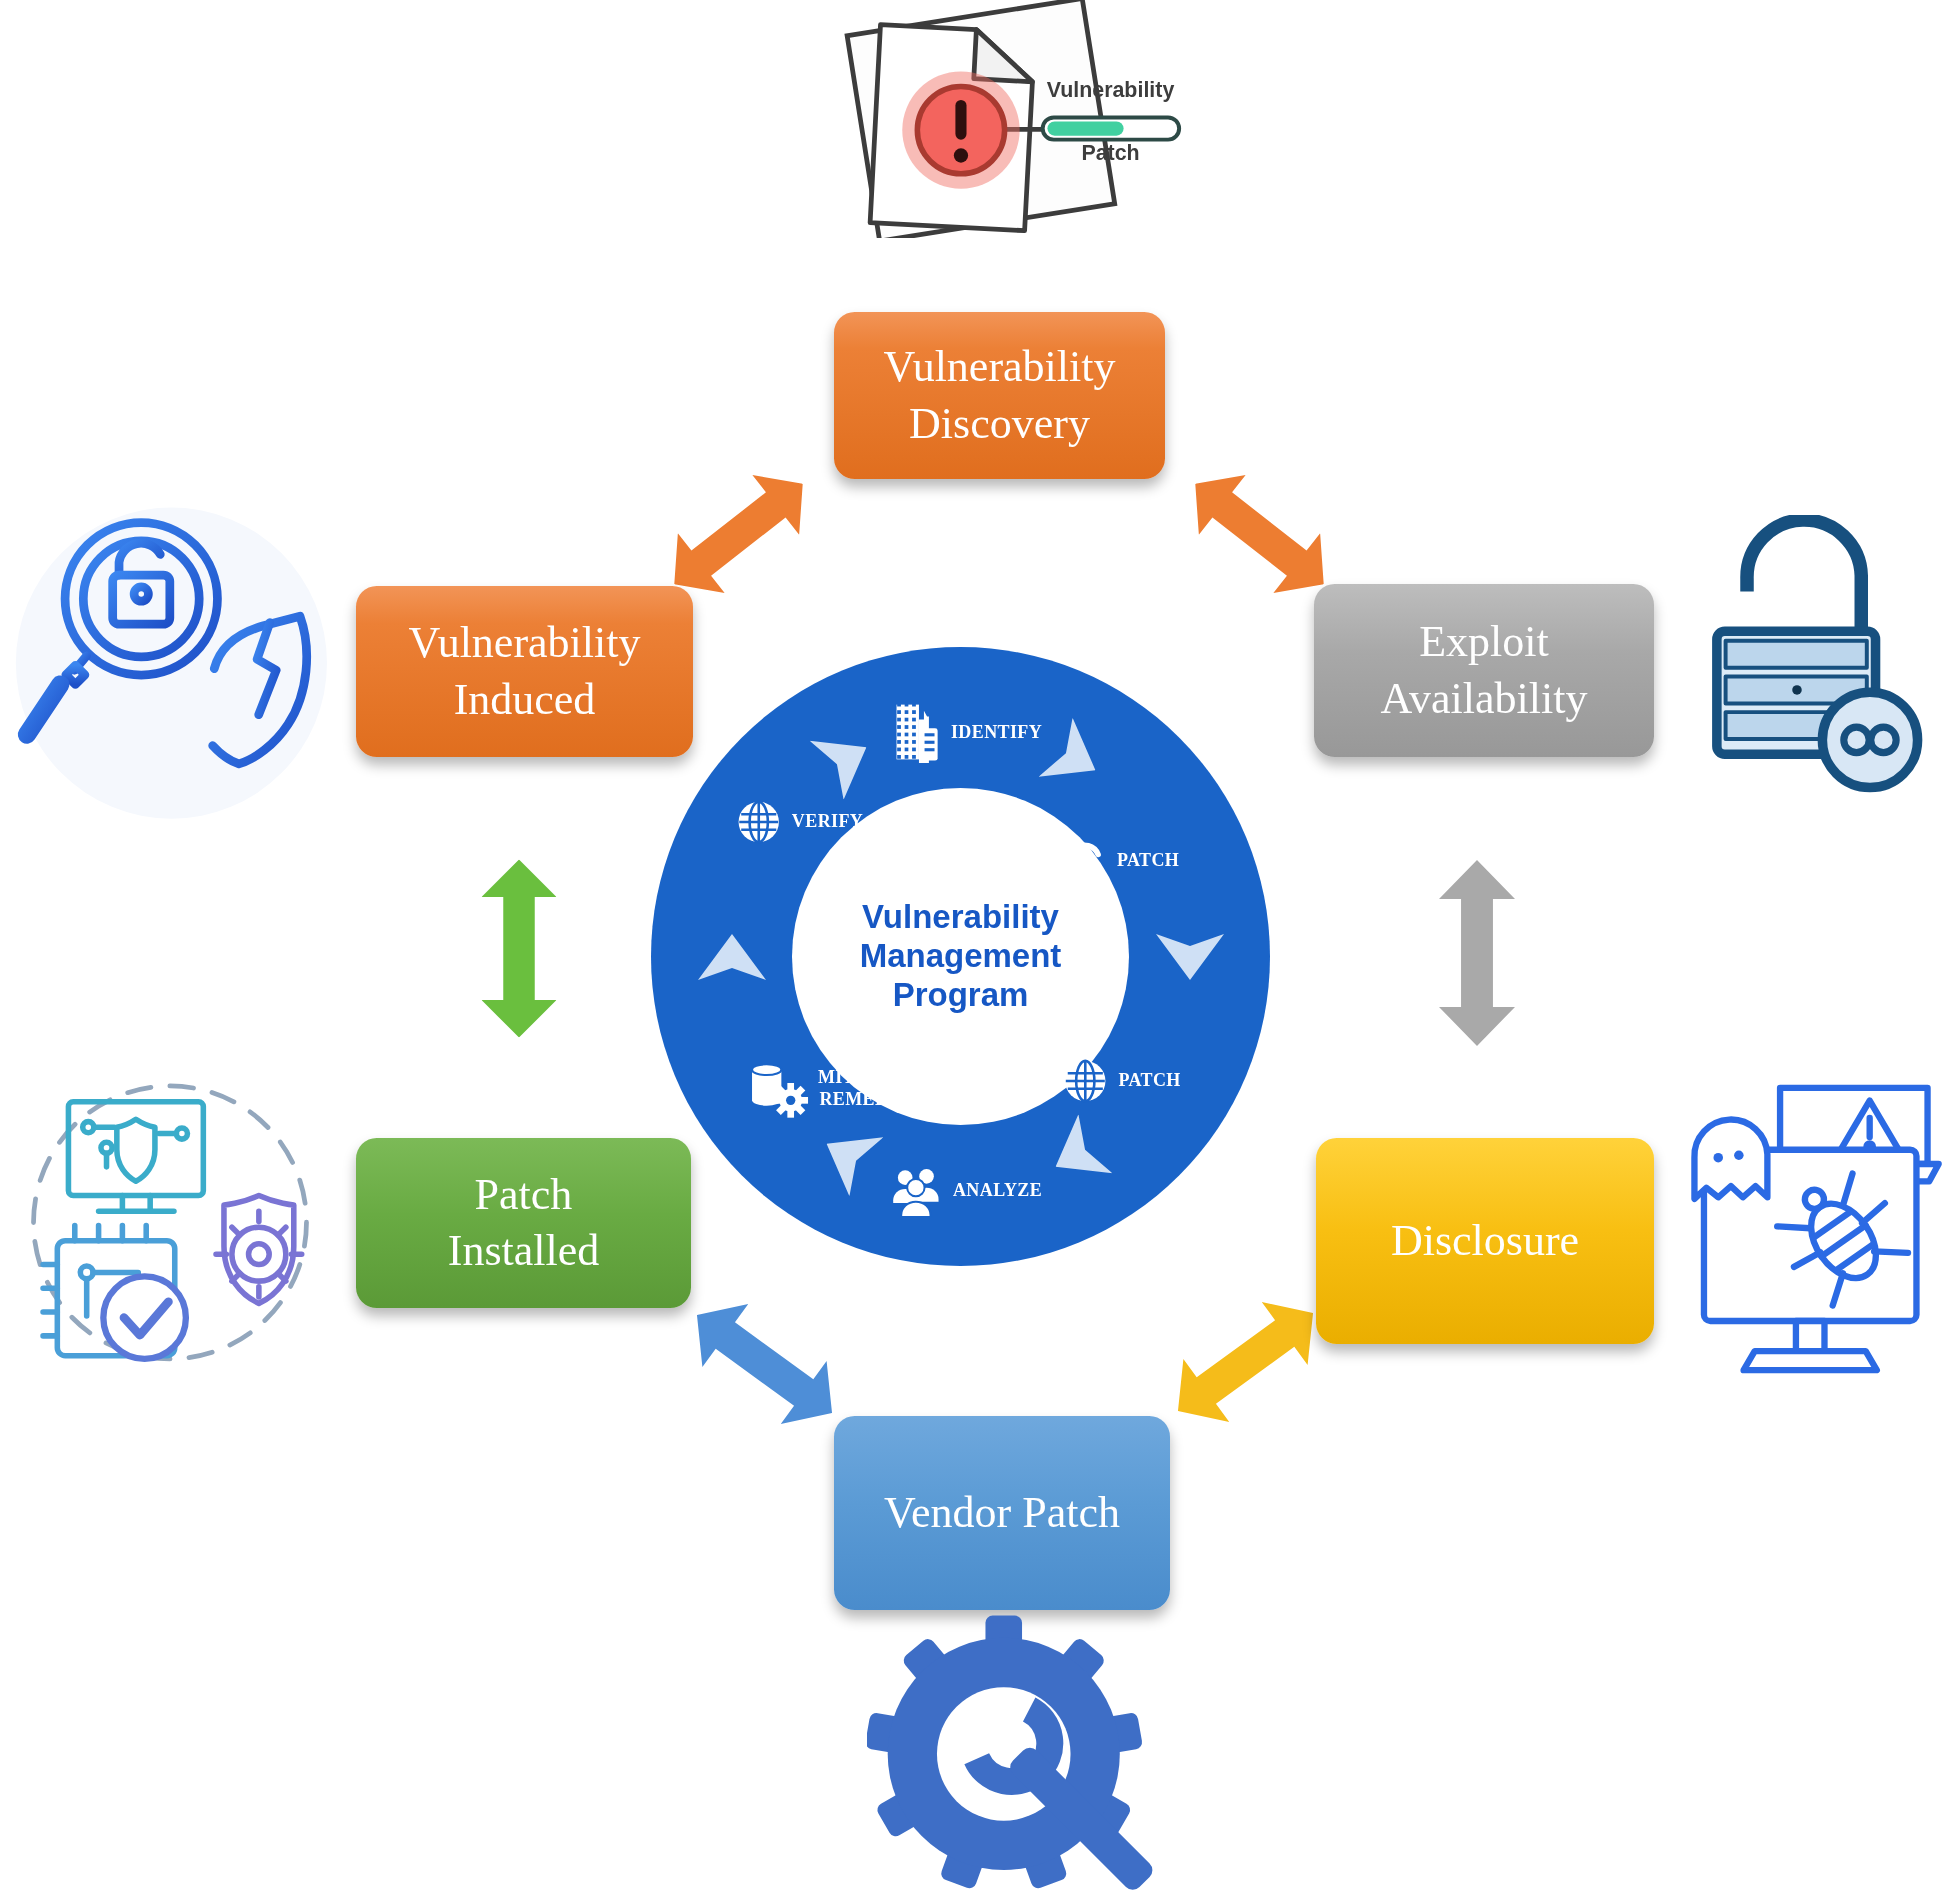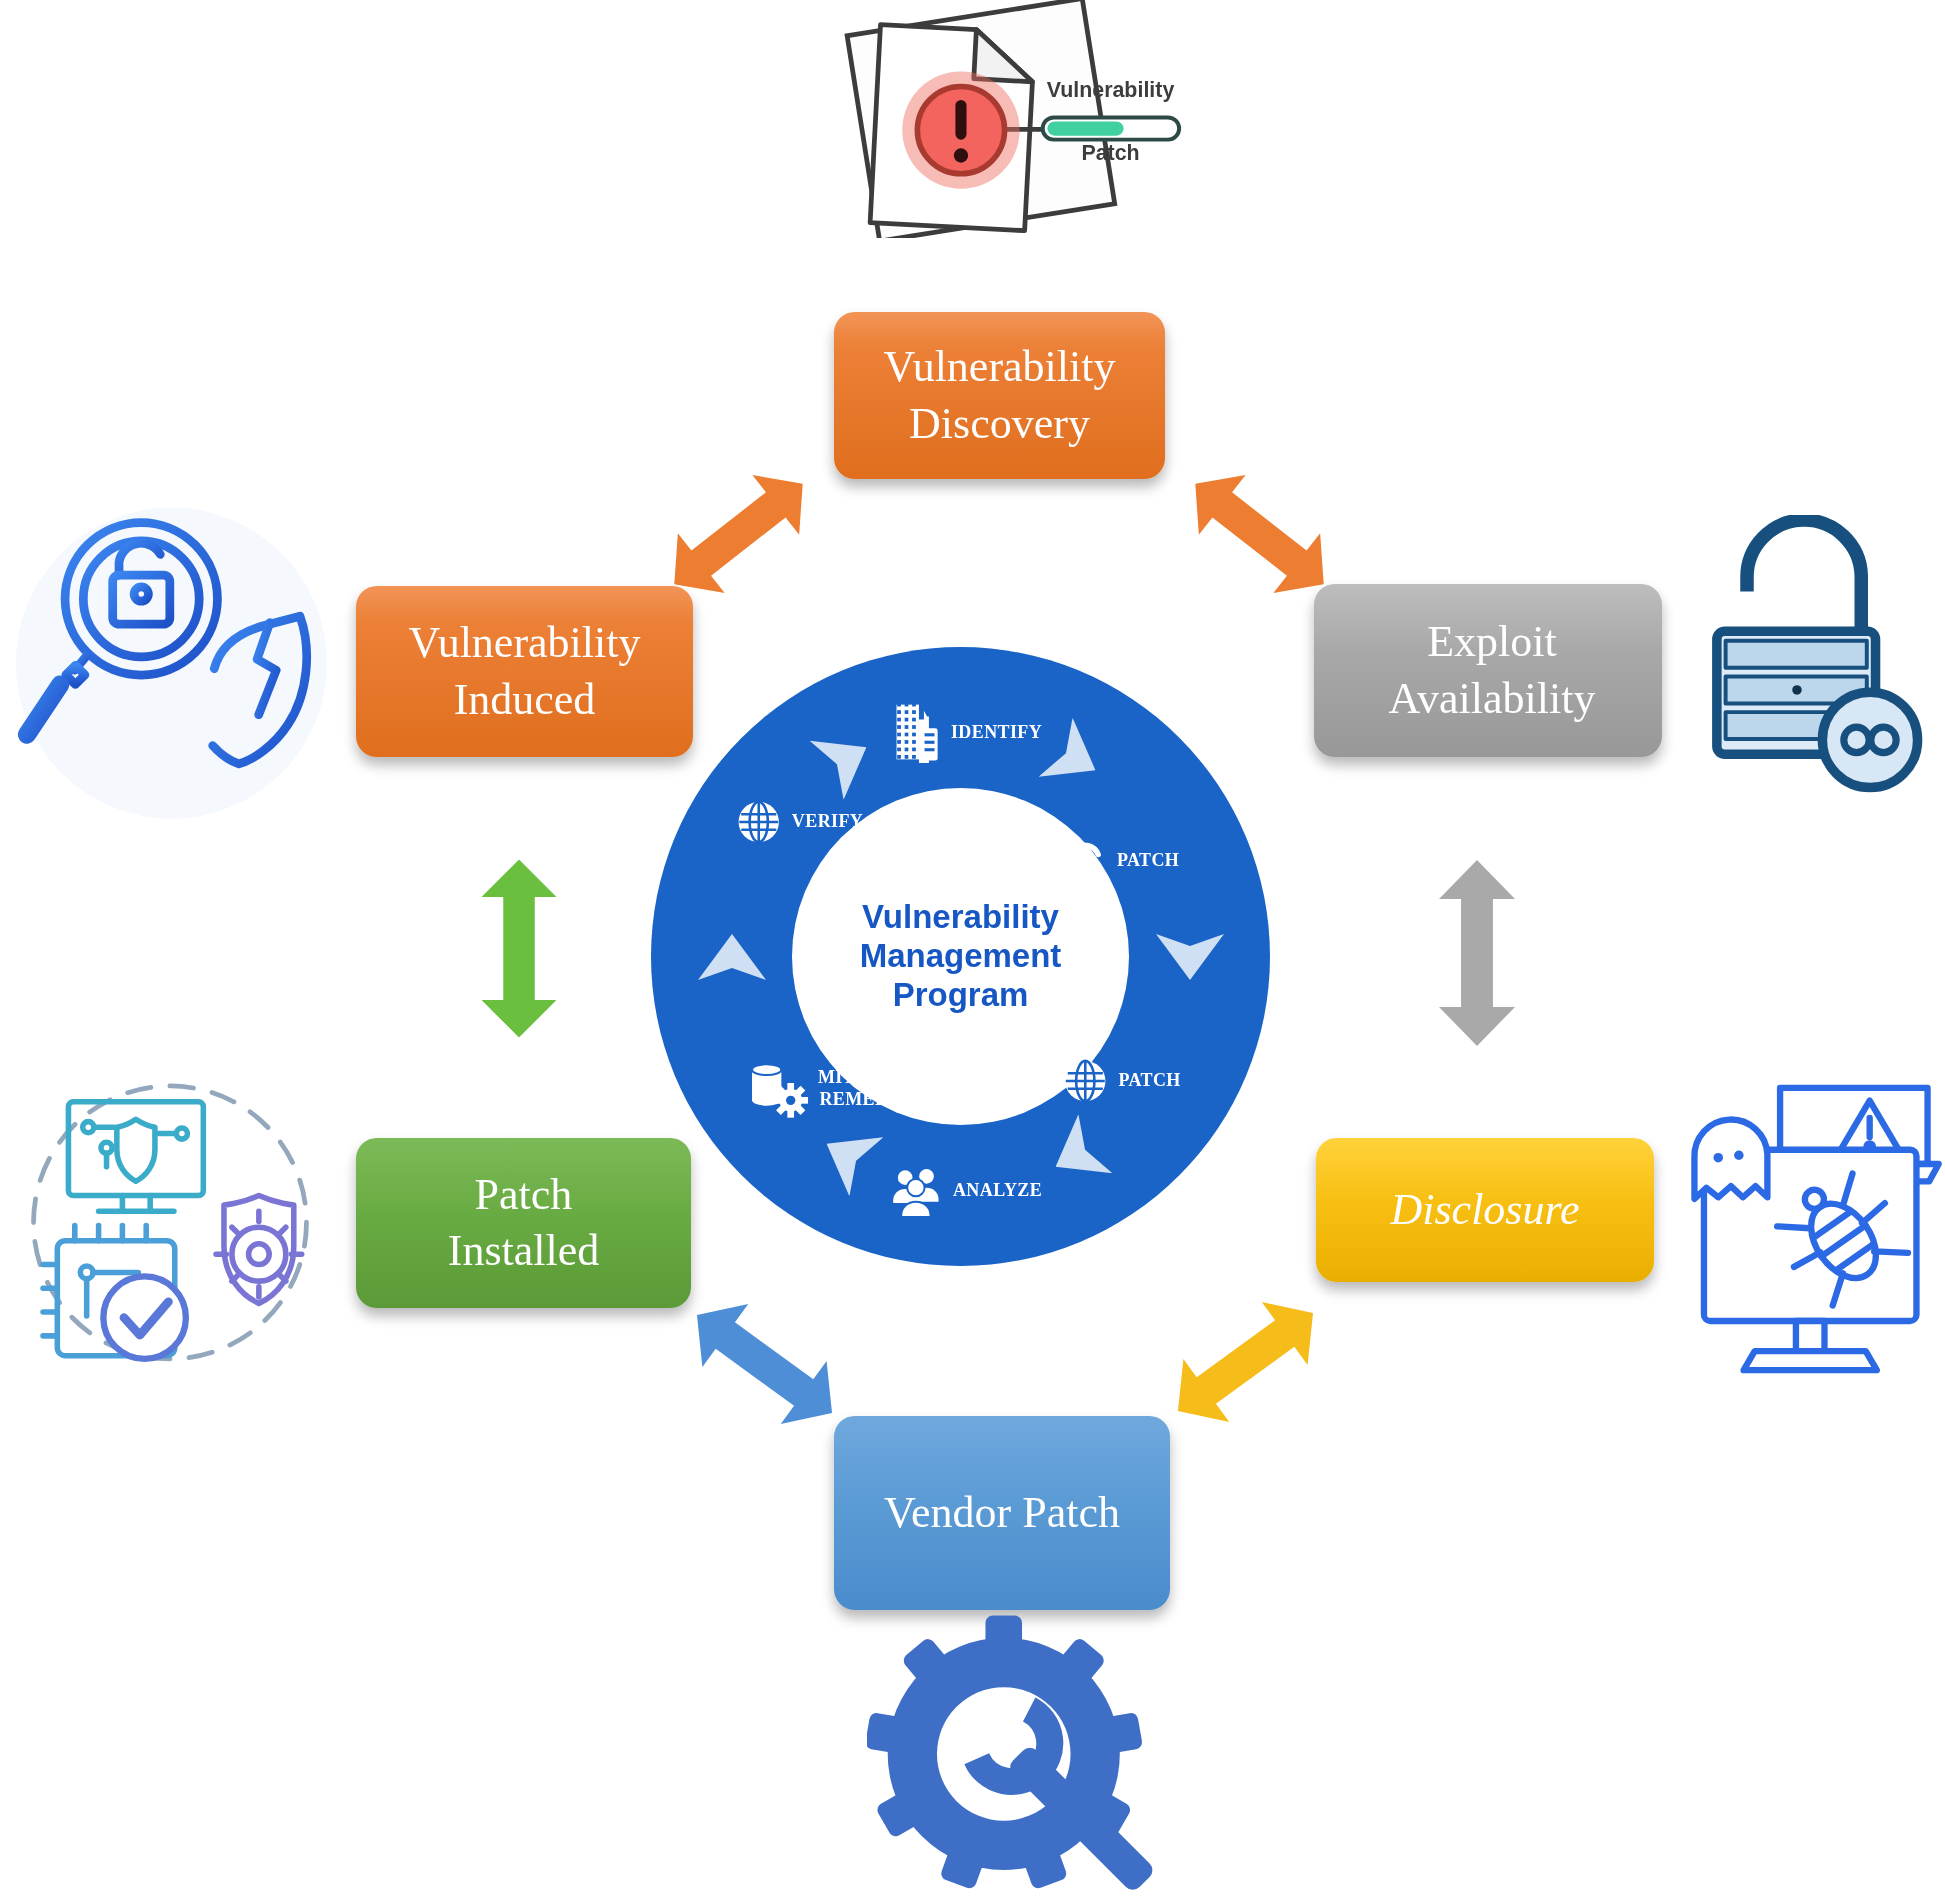--- a/index.html
+++ b/index.html
@@ -5,21 +5,21 @@
   html,body{margin:0;padding:0;background:#fff;}
   .canvas{position:relative;width:1945px;height:1897px;background:#fff;overflow:hidden;
           font-family:"Liberation Sans","DejaVu Sans",sans-serif;}
 
   
   .box{position:absolute;border-radius:20.6px;display:flex;align-items:center;justify-content:center;
        text-align:center;color:#fff;font-family:"Liberation Serif","DejaVu Serif",serif;
        font-size:44px;line-height:1.28;white-space:pre-line;
        box-shadow:0 8px 12.7px rgba(0,0,0,.28);}
   .box.orange{background:linear-gradient(180deg,#f29457 0%,#ec8036 22%,#e06e1e 100%);}
-  .box.gray  {background:linear-gradient(180deg,#bdbdbd 0%,#a8a8a8 40%,#989898 100%);padding-left:8px;}
+  .box.gray  {background:linear-gradient(180deg,#bdbdbd 0%,#a8a8a8 40%,#989898 100%);}
   .box.green {background:linear-gradient(180deg,#7cba57 0%,#69ab43 45%,#5b9a37 100%);}
   .box.yellow{background:linear-gradient(180deg,#ffd23a 0%,#f8bf12 45%,#eaae00 100%);}
   .box.blue  {background:linear-gradient(180deg,#6fa8dd 0%,#5b9bd5 45%,#4a8ccc 100%);}
 
   
   .arrow{position:absolute;
          clip-path:polygon(0% 50%,21% 0%,21% 29%,79% 29%,79% 0%,100% 50%,79% 100%,79% 71%,21% 71%,21% 100%);
          filter:drop-shadow(0 4.8px 4px rgba(0,0,0,.25));}
 
   
@@ -59,21 +59,21 @@
 Discovery</span>
   </div>
   <div class="box orange" style="left:356px;top:586px;width:337px;height:171px;">
     <span>Vulnerability
 Induced</span>
   </div>
   <div class="box gray" style="left:1314px;top:584px;width:340px;height:173px;">
     <span>Exploit
 Availability</span>
   </div>
-  <div class="box yellow" style="left:1316px;top:1138px;width:338px;height:144px;font-style:italic;">
+  <div class="box yellow" style="left:1316px;top:1138px;width:338px;height:206px;">
     <span>Disclosure</span>
   </div>
   <div class="box blue" style="left:834px;top:1416px;width:336px;height:194px;">
     <span>Vendor Patch</span>
   </div>
   <div class="box green" style="left:356px;top:1138px;width:335px;height:170px;">
     <span>Patch
 Installed</span>
   </div>
 

